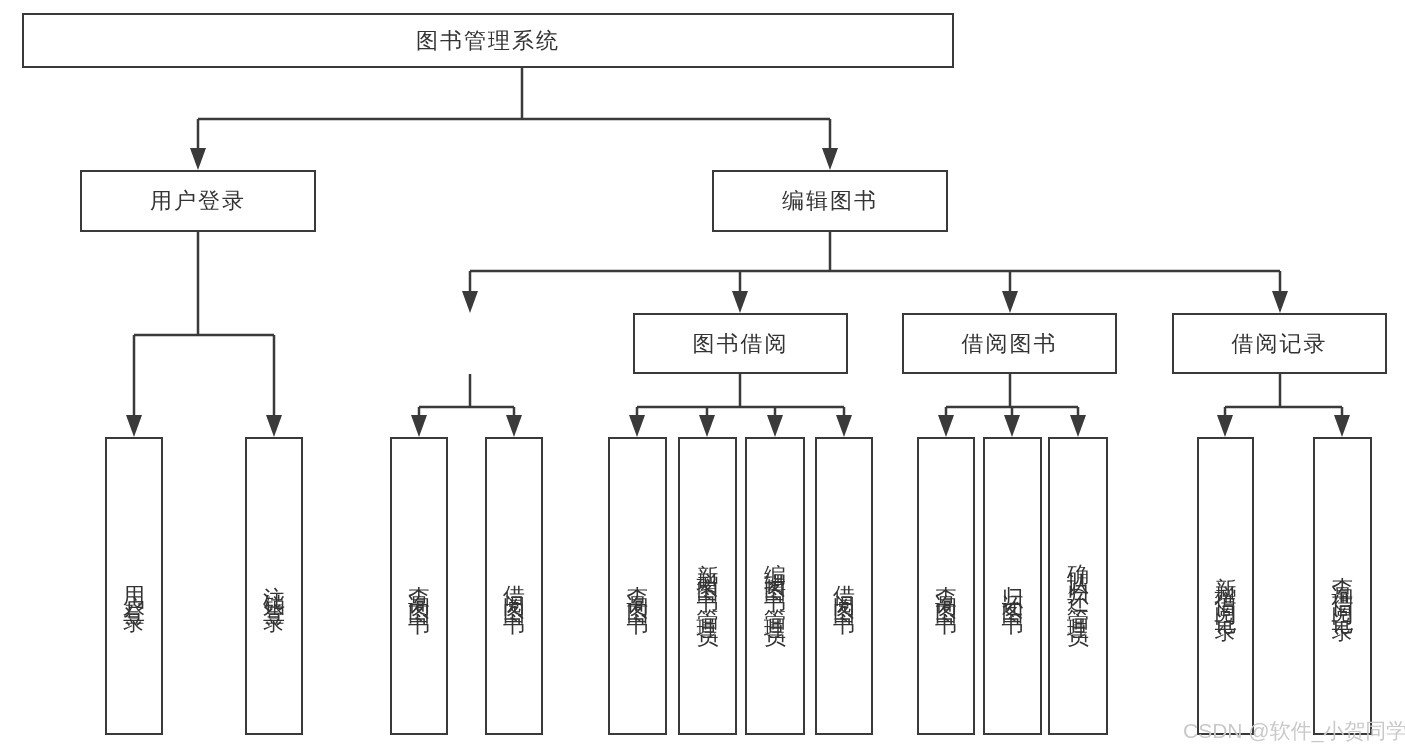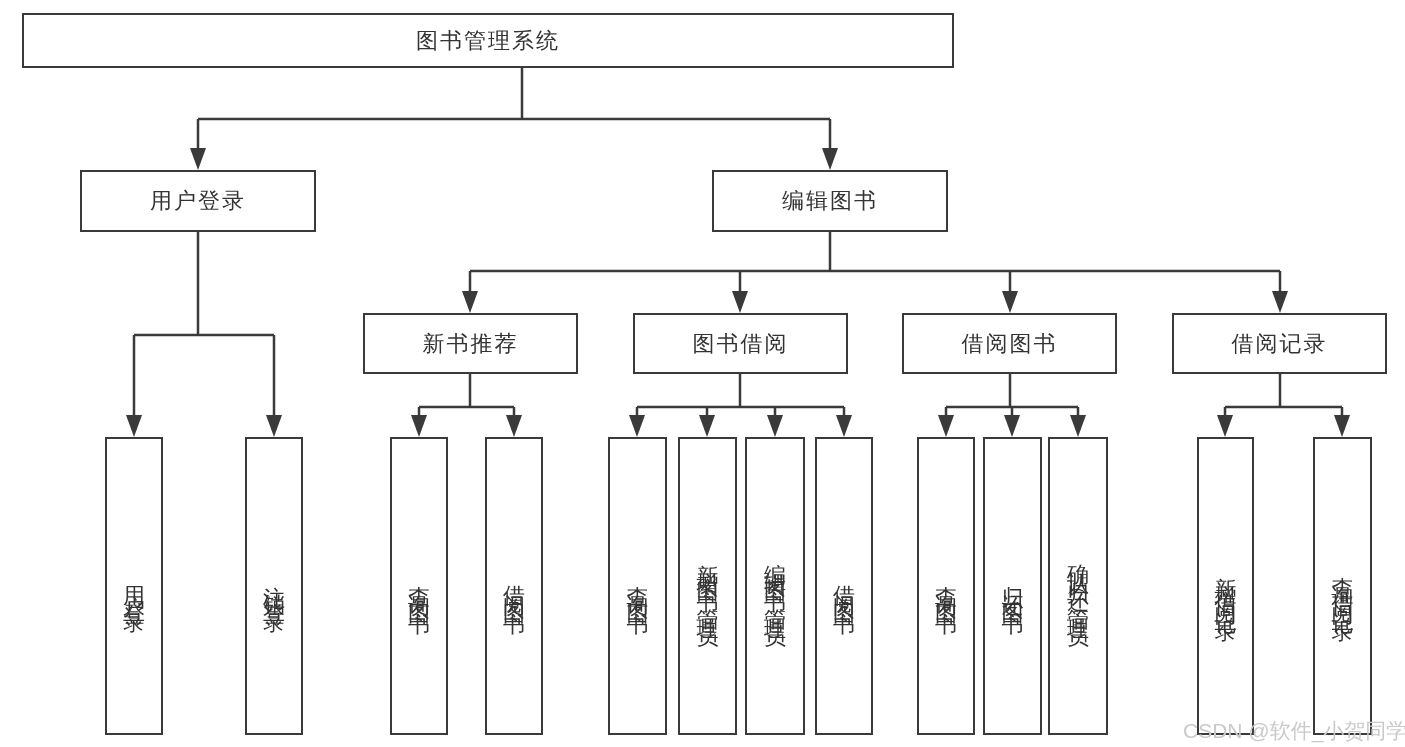--- a/index.html
+++ b/index.html
@@ -105,23 +105,20 @@
     <span class="hlabel">图书管理系统</span>
   </div>
 
   <div class="box" style="left:80px; top:170px; width:236px; height:62px;">
     <span class="hlabel">用户登录</span>
   </div>
   <div class="box" style="left:712px; top:170px; width:236px; height:62px;">
     <span class="hlabel">编辑图书</span>
   </div>
 
-  <div class="box" style="left:363px; top:313px; width:215px; height:61px;">
-    <span class="hlabel">新书推荐</span>
-  </div>
   <div class="box" style="left:633px; top:313px; width:215px; height:61px;">
     <span class="hlabel">图书借阅</span>
   </div>
   <div class="box" style="left:902px; top:313px; width:215px; height:61px;">
     <span class="hlabel">借阅图书</span>
   </div>
   <div class="box" style="left:1172px; top:313px; width:215px; height:61px;">
     <span class="hlabel">借阅记录</span>
   </div>
 

